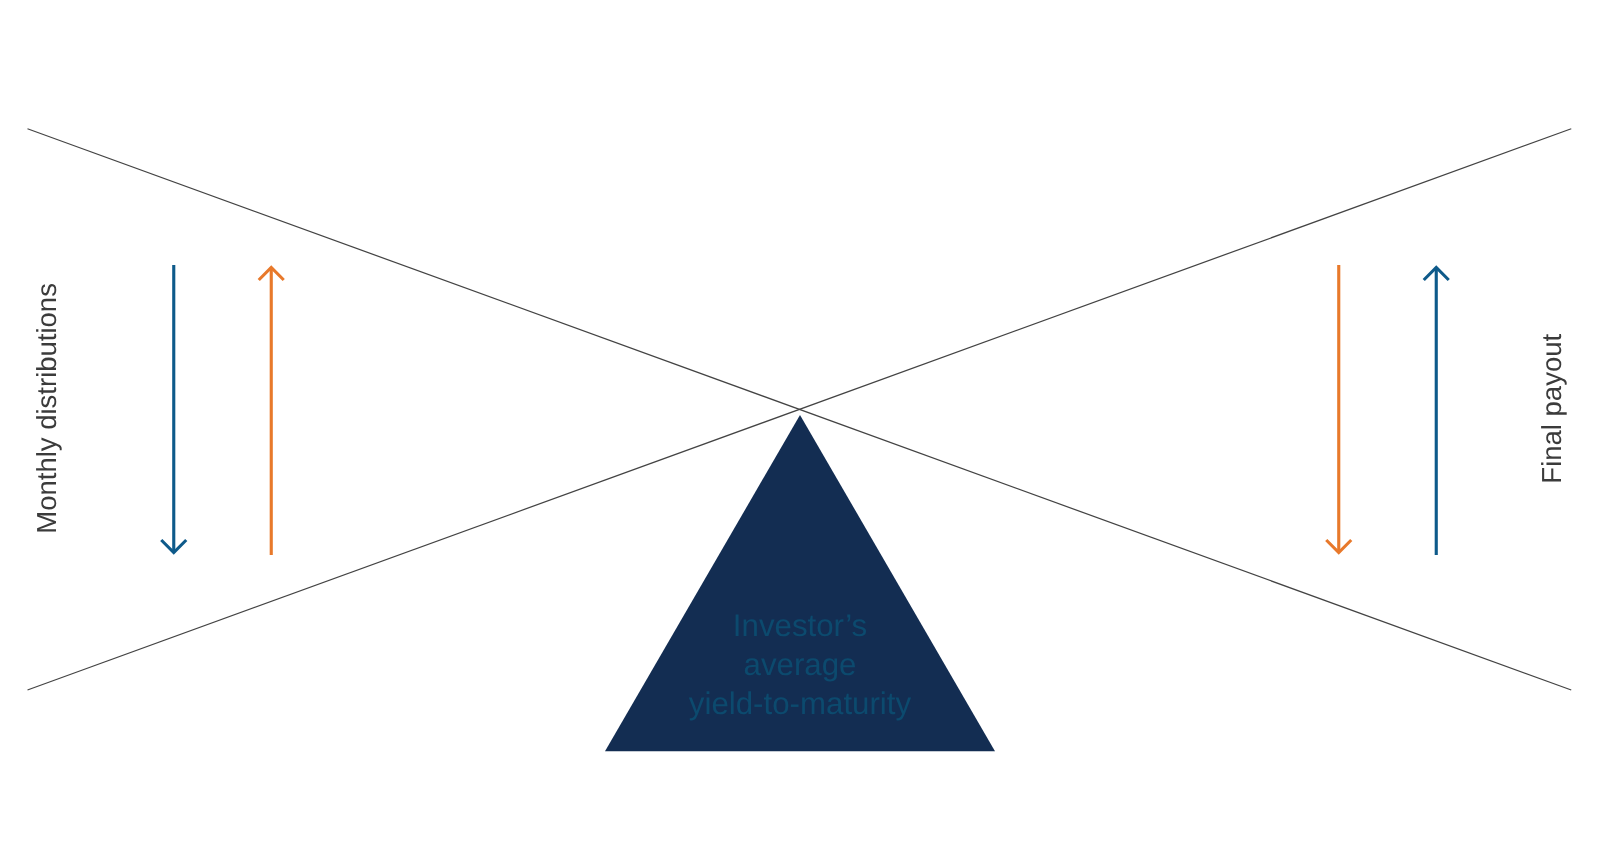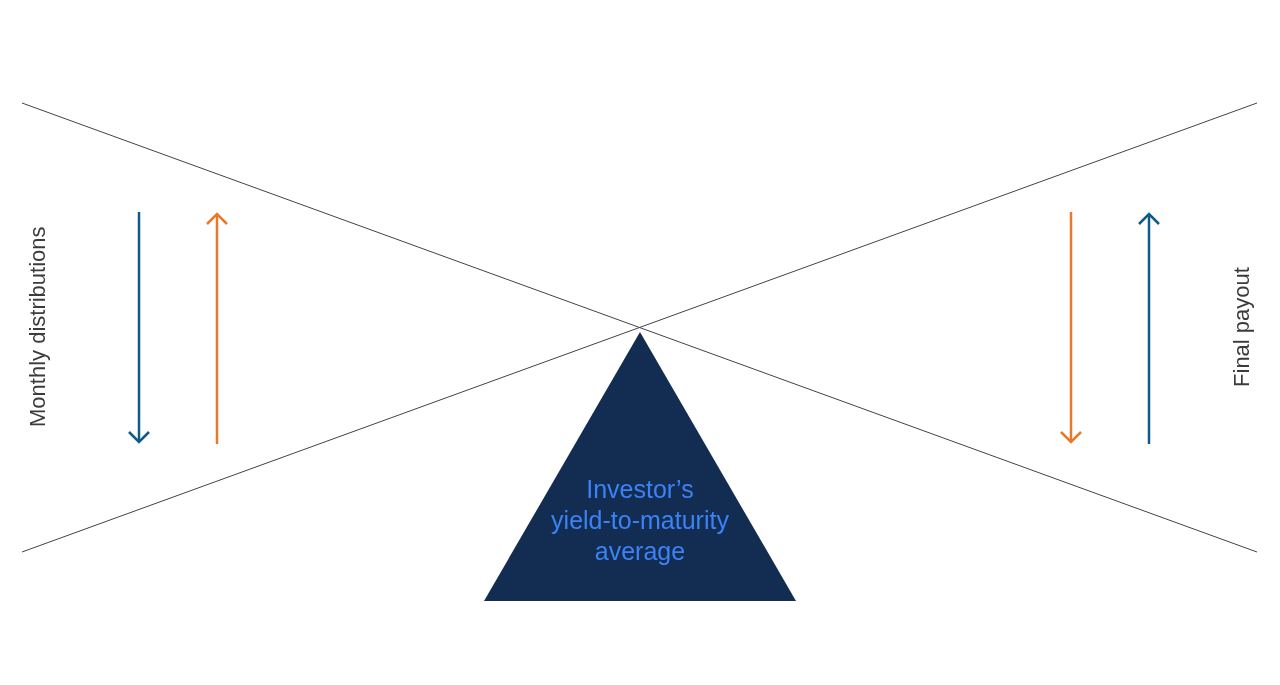--- a/index.html
+++ b/index.html
@@ -1,21 +1,21 @@
 <!DOCTYPE html>
 <html><head>
 <meta charset="utf-8">
 <style>
   html, body { margin:0; padding:0; background:#ffffff; }
   body { width:1280px; height:685px; position:relative; overflow:hidden; font-family:"Liberation Sans", sans-serif; }
   svg.diagram { position:absolute; left:0; top:0; }
   .side-label { position:absolute; font-size:22px; color:#3b3b3b; white-space:nowrap; transform-origin:center center; }
   .left-label { left:-62px; top:314px; width:200px; text-align:center; transform:rotate(-90deg); }
   .right-label { left:1142px; top:314px; width:200px; text-align:center; transform:rotate(-90deg); }
-  .tri-text { position:absolute; left:520px; top:474px; width:240px; text-align:center; color:#3b82f6; font-size:25px; line-height:31px; }
+  .tri-text { position:absolute; left:520px; top:486px; width:240px; text-align:center; color:#0c4a6e; font-size:25px; line-height:31px; }
 </style>
 </head>
 <body>
 
 <svg class="diagram" width="1280" height="685" viewBox="0 0 1280 685">
   <line x1="22" y1="103" x2="1257" y2="552" stroke="#444" stroke-width="1"></line>
   <line x1="22" y1="552" x2="1257" y2="103" stroke="#444" stroke-width="1"></line>
 
   <polygon points="640,332 484,601 796,601" fill="#132d52"></polygon>
 
@@ -35,15 +35,15 @@
     <line x1="1149" y1="214" x2="1149" y2="444"></line>
     <polyline points="1139,224 1149,214 1159,224"></polyline>
   </g>
 </svg>
 
 <div class="side-label left-label">Monthly distributions</div>
 <div class="side-label right-label">Final payout</div>
 
 <div class="tri-text">
   <div>Investor’s</div>
+  <div>average</div>
   <div>yield-to-maturity</div>
-  <div>average</div>
 </div>
 
 </body></html>

